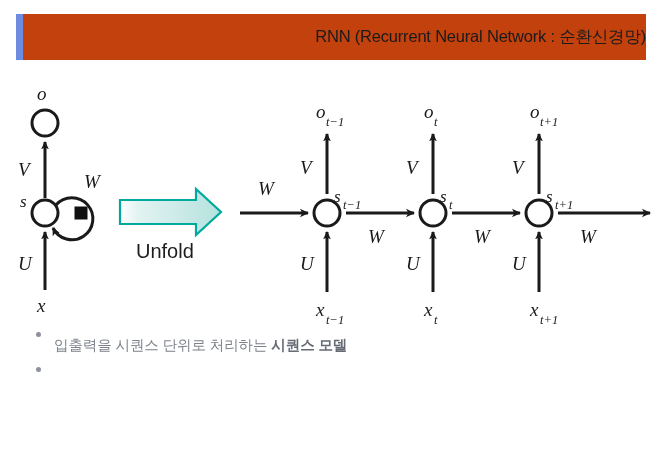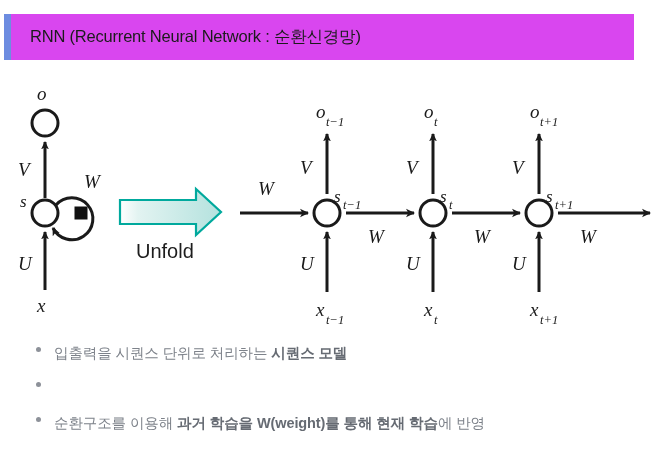--- a/index.html
+++ b/index.html
@@ -10,27 +10,28 @@
     width: 667px;
     height: 473px;
     background: #ffffff;
     font-family: "Liberation Sans", sans-serif;
     overflow: hidden;
   }
 
   
   .title-band {
     position: absolute;
-    left: 4px;
+    left: 16px;
     top: 14px;
     width: 630px;
     height: 46px;
-    background: #d946ef;
+    background: #c2410c;
     display: flex;
     align-items: center;
+    justify-content: space-between;
   }
   .title-accent {
     width: 7px;
     height: 46px;
     background: #6d8ce0;
     flex: 0 0 auto;
   }
   .title-text {
     margin-left: 19px;
     font-size: 16.5px;
@@ -67,21 +68,21 @@
 
   
   .bullets {
     position: absolute;
     left: 0;
     top: 336px;
     width: 667px;
   }
   .bullet-row {
     display: flex;
-    align-items: center;
+    align-items: flex-start;
     height: 35px;
     padding-left: 36px;
   }
   .bullet-dot {
     width: 5px;
     height: 5px;
     border-radius: 50%;
     background: #8d9199;
     flex: 0 0 auto;
     position: relative;
@@ -215,19 +216,13 @@
 <div class="bullets">
   <div class="bullet-row">
     <span class="bullet-dot"></span>
     <span class="bullet-text">
       <span>입출력을 시퀀스 단위로 처리하는 </span><b>시퀀스 모델</b><span></span>
     </span>
   </div>
   <div class="bullet-row">
     <span class="bullet-dot"></span>
   </div>
-  <div class="bullet-row">
-    <span class="bullet-dot"></span>
-    <span class="bullet-text">
-      <span>순환구조를 이용해 </span><b>과거 학습을 W(weight)를 통해 현재 학습</b><span>에 반영</span>
-    </span>
-  </div>
 </div>
 
 </body></html>

